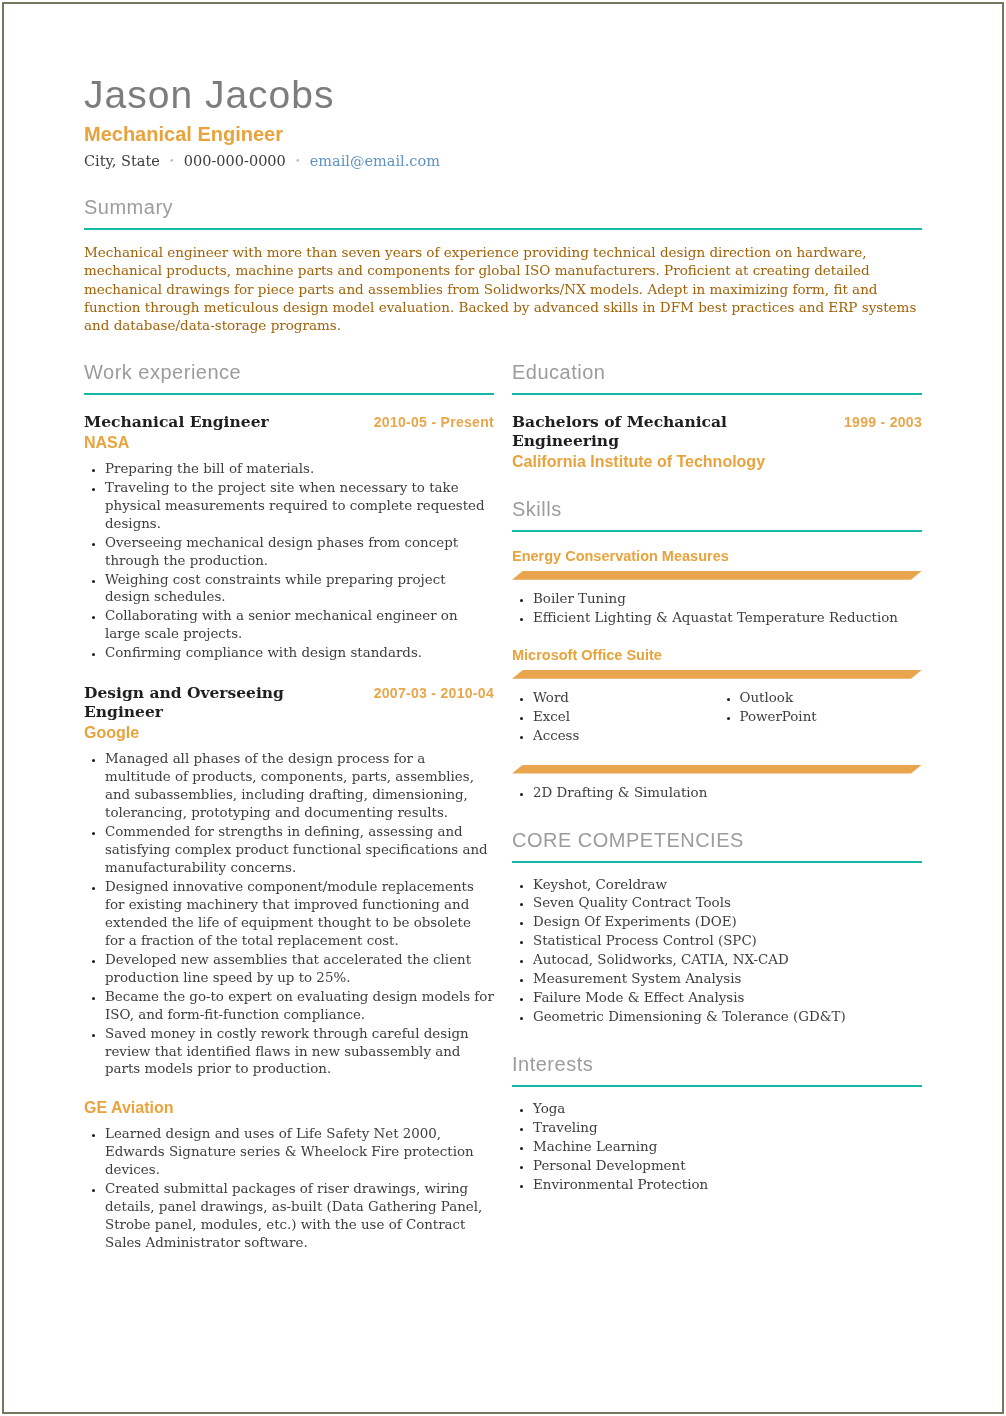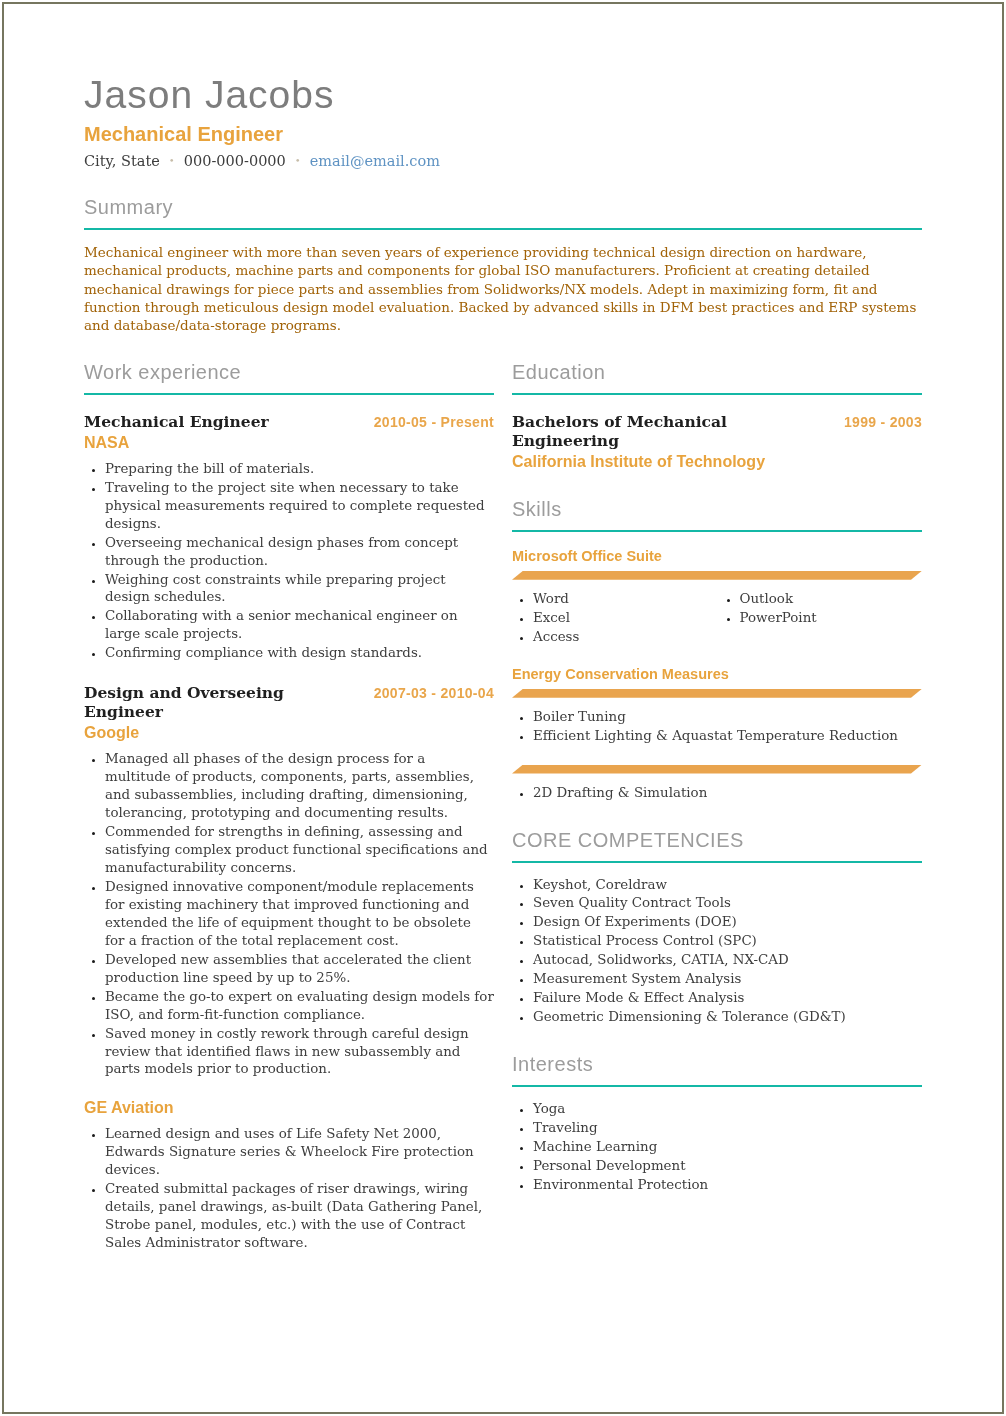--- a/index.html
+++ b/index.html
@@ -217,41 +217,41 @@
               <span class="entry-dates">1999 - 2003</span>
             </div>
             <div class="entry-org">California Institute of Technology</div>
           </article>
         </section>
 
         <section class="skills-section">
           <h2 class="section-heading">Skills</h2>
 
           <div class="skill-group">
+            <div class="skill-name">Energy Conservation Measures</div>
+            <div class="skill-bar"></div>
+            <ul class="bullets">
+              <li>Boiler Tuning</li>
+              <li>Efficient Lighting &amp; Aquastat Temperature Reduction</li>
+            </ul>
+          </div>
+
+          <div class="skill-group">
             <div class="skill-name">Microsoft Office Suite</div>
             <div class="skill-bar"></div>
             <ul class="bullets two-col">
               <li>Word</li>
               <li>Excel</li>
               <li>Access</li>
               <li>Outlook</li>
               <li>PowerPoint</li>
             </ul>
           </div>
 
           <div class="skill-group">
-            <div class="skill-name">Energy Conservation Measures</div>
-            <div class="skill-bar"></div>
-            <ul class="bullets">
-              <li>Boiler Tuning</li>
-              <li>Efficient Lighting &amp; Aquastat Temperature Reduction</li>
-            </ul>
-          </div>
-
-          <div class="skill-group">
             <div class="skill-bar"></div>
             <ul class="bullets">
               <li>2D Drafting &amp; Simulation</li>
             </ul>
           </div>
         </section>
 
         <section class="core-section">
           <h2 class="section-heading">CORE COMPETENCIES</h2>
           <ul class="bullets">

